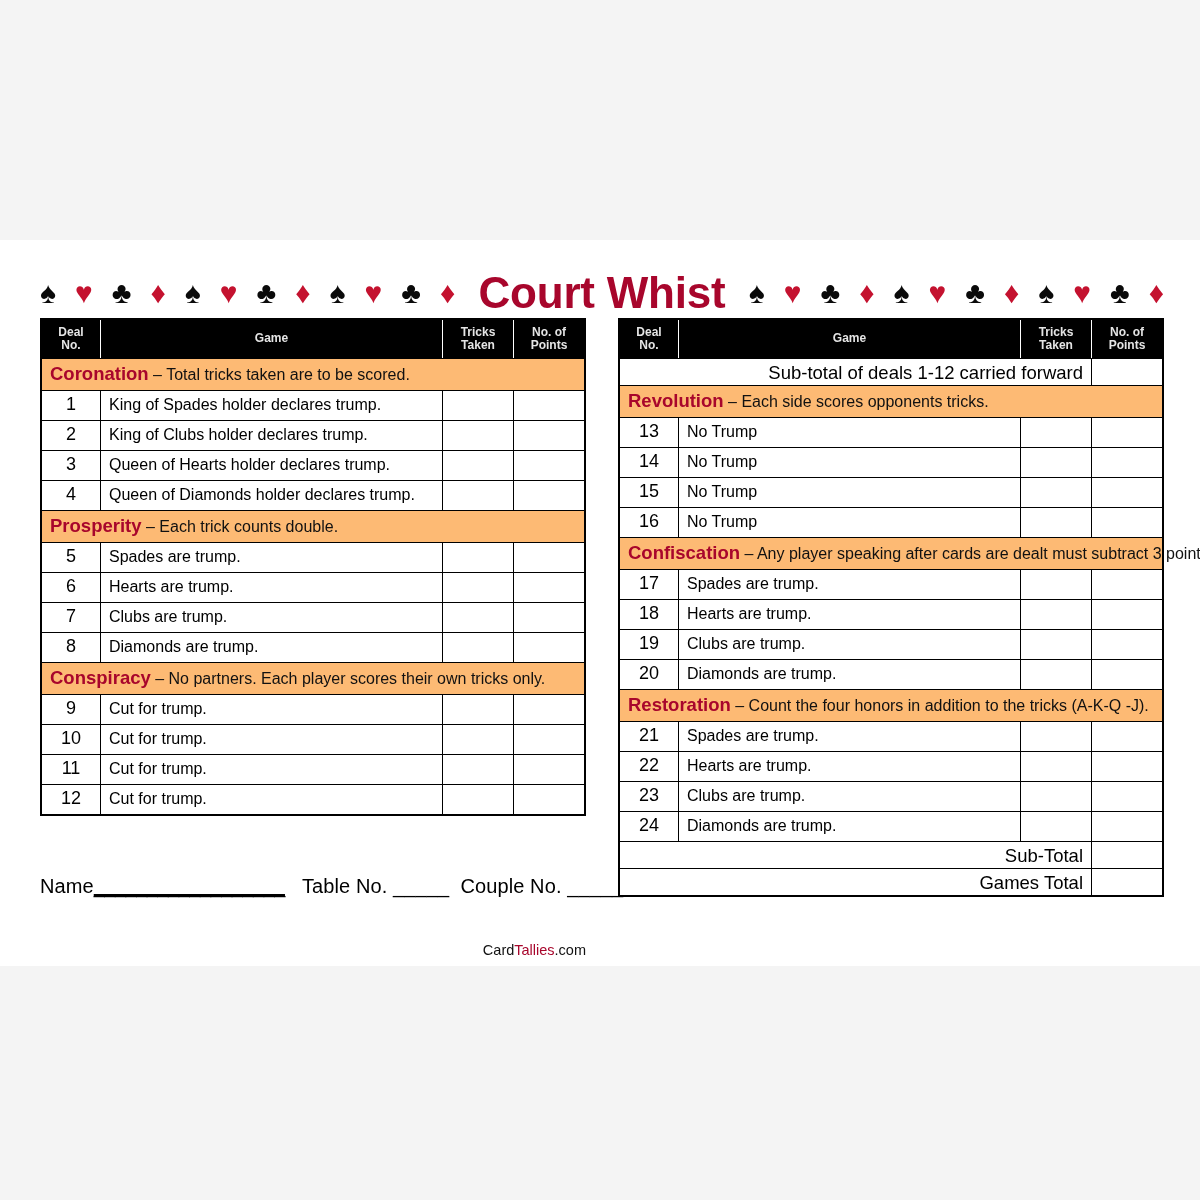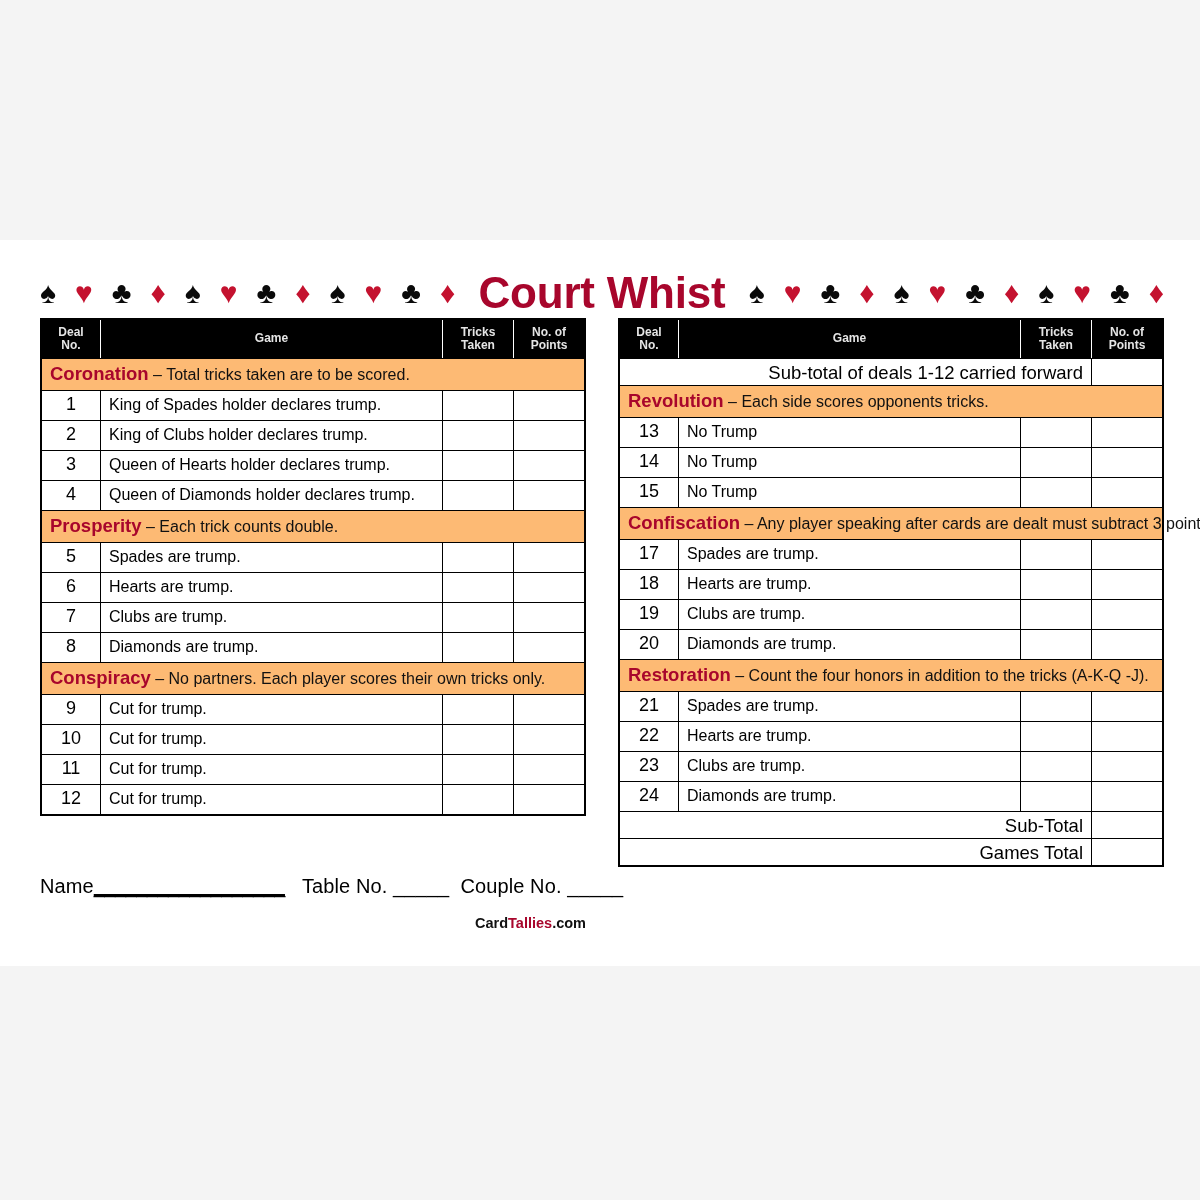--- a/index.html
+++ b/index.html
@@ -150,25 +150,25 @@
     font-size: 20px;
     color: #000;
     white-space: nowrap;
     letter-spacing: 0.1px;
   }
   .fl-seg { display: inline; }
   .rule-long { letter-spacing: -0.5px; text-decoration: underline; }
   .brand {
     position: absolute;
     left: 40px;
-    top: 675px;
+    top: 702px;
     width: 546px;
     text-align: right;
     font-size: 14.5px;
-    font-weight: bold;
+    font-weight: normal;
     color: #111;
   }
   .brand .t { color: #a8062c; }
 </style>
 </head>
 <body>
 
 <div class="page">
   <div class="card">
 
@@ -347,20 +347,26 @@
               <td class="g">No Trump</td>
               <td class="blank"></td>
               <td class="blank"></td>
             </tr>
             <tr>
               <td class="n">15</td>
               <td class="g">No Trump</td>
               <td class="blank"></td>
               <td class="blank"></td>
             </tr>
+            <tr>
+              <td class="n">16</td>
+              <td class="g">No Trump</td>
+              <td class="blank"></td>
+              <td class="blank"></td>
+            </tr>
             <tr class="section">
               <td colspan="4"><span class="sec-name">Confiscation</span><span class="sec-desc"> – Any player speaking after cards are dealt must subtract 3 points.</span></td>
             </tr>
             <tr>
               <td class="n">17</td>
               <td class="g">Spades are trump.</td>
               <td class="blank"></td>
               <td class="blank"></td>
             </tr>
             <tr>

